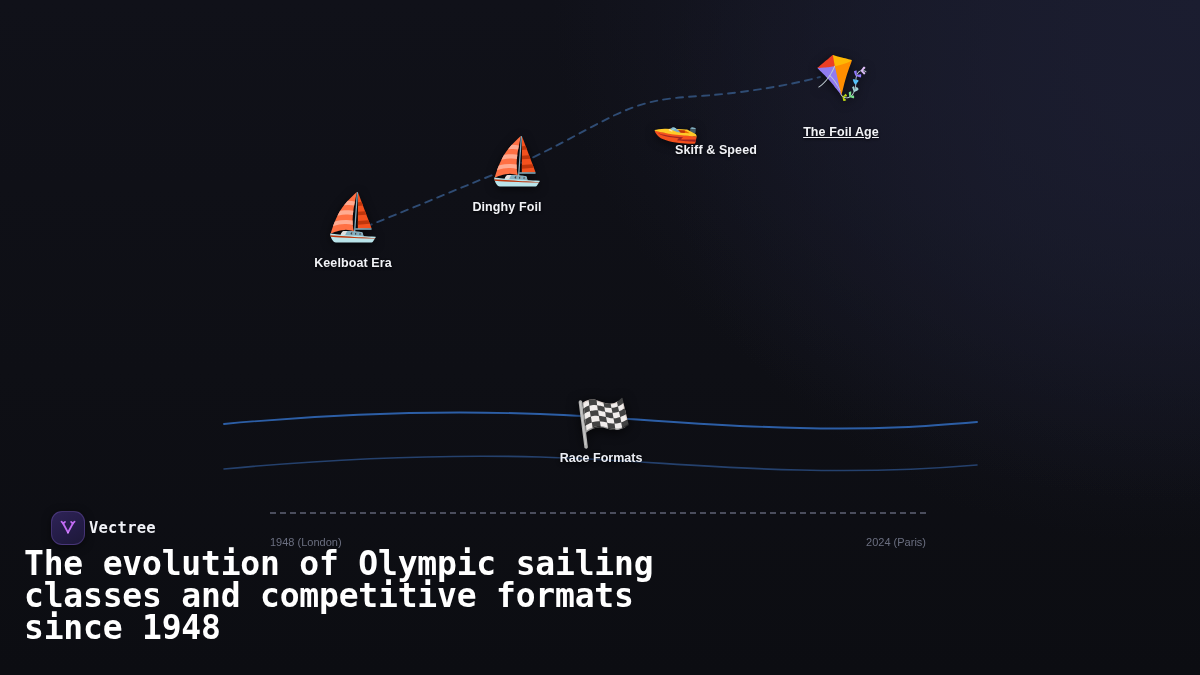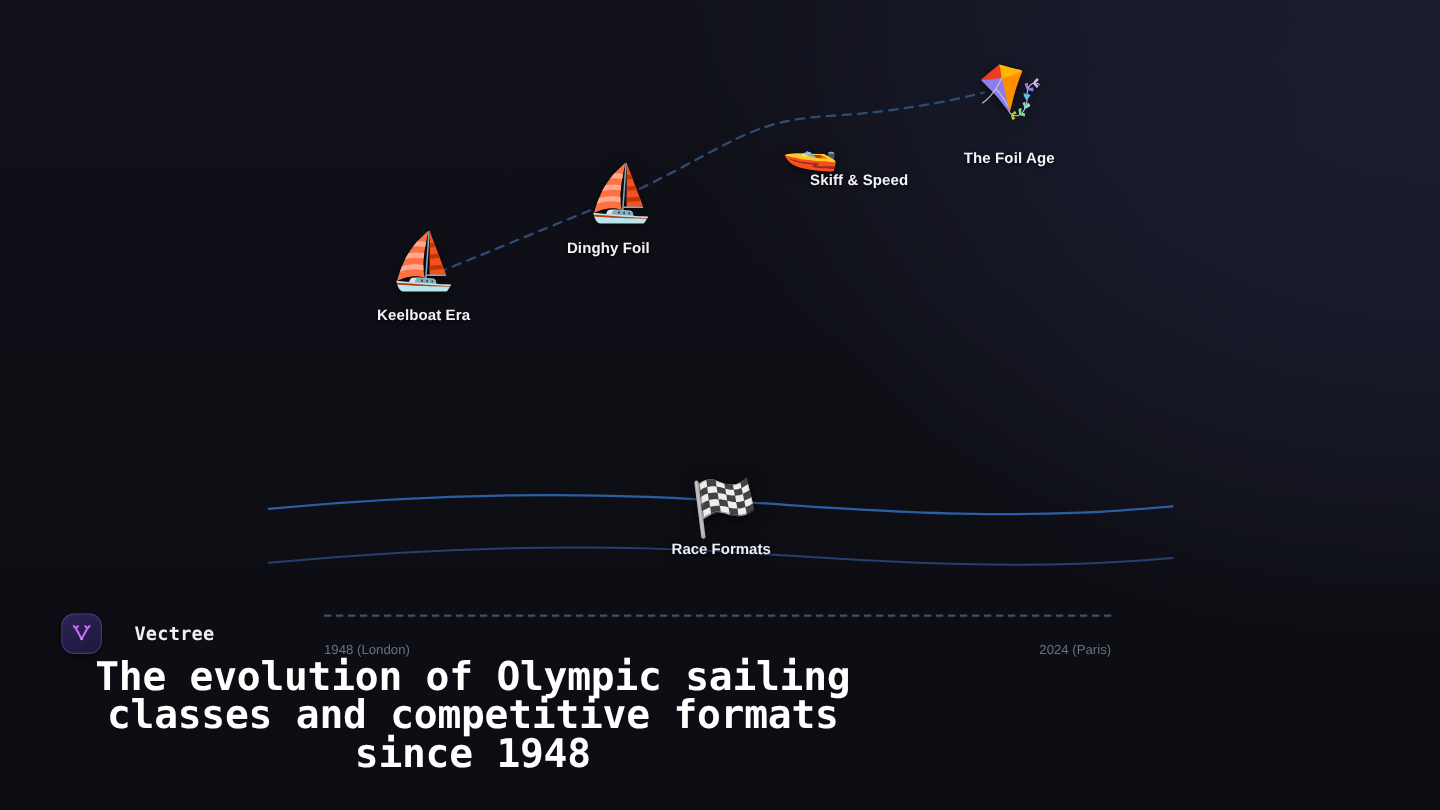--- a/index.html
+++ b/index.html
@@ -67,21 +67,21 @@
     color:#6b6f80;
     font-size:11px;
     white-space:nowrap;
   }
   .tl-label.left { left:0; }
   .tl-label.right { right:0; }
 
   
   #brand {
     position:absolute; left:24px; top:511px;
-    display:flex; align-items:center; gap:27px;padding-left:27px;
+    display:flex; align-items:center; gap:4px;padding-left:27px;
   }
   #brand-mark {
     width:34px; height:34px; border-radius:11px;
     background:linear-gradient(150deg,#2e2356 0%,#241c47 55%,#1d1838 100%);
     border:1px solid rgba(150,110,230,0.28);
     display:flex; align-items:center; justify-content:center;
     box-shadow:0 2px 8px rgba(0,0,0,.5);
   }
   #brand-name {
     color:#f0f1f6;
@@ -95,21 +95,20 @@
   #headline {
     position:absolute; left:24px; top:548px;
     width:740px;
     color:#ffffff;
     font-family:"DejaVu Sans Mono", monospace;
     font-weight:700;
     font-size:33px;
     line-height:32px;
     letter-spacing:-0.2px;
     white-space:pre-line;
-    text-align:center;
   }
   
   #url {
     position:absolute; right:24px; top:624px;
     color:#8a8e9e;
     font-family:"DejaVu Sans Mono", monospace;
     font-size:13px;
     letter-spacing:.1px;
   }
 </style>
@@ -137,21 +136,21 @@
     <div class="node-label" style="left:507px; top:200px;">Dinghy Foil</div>
   </div>
 
   <div>
     <div class="node-emoji" style="left:676px; top:104px; font-size:38px;">🚤</div>
     <div class="node-label" style="left:675px; top:143px;margin-left:41px;">Skiff &amp; Speed</div>
   </div>
 
   <div>
     <div class="node-emoji" style="left:843px; top:56px; font-size:44px;">🪁</div>
-    <div class="node-label" style="left:841px; top:125px;">The Foil Age</div>
+    <div class="node-label" style="left:841px; top:125px;text-decoration:underline;">The Foil Age</div>
   </div>
 
   <div>
     <div class="wave-emoji" style="left:604px; top:400px;">🏁</div>
     <div class="wave-label" style="left:601px; top:451px;">Race Formats</div>
   </div>
 
   <div id="timeline">
     <div id="timeline-rule"></div>
     <div class="tl-label left">1948 (London)</div>

